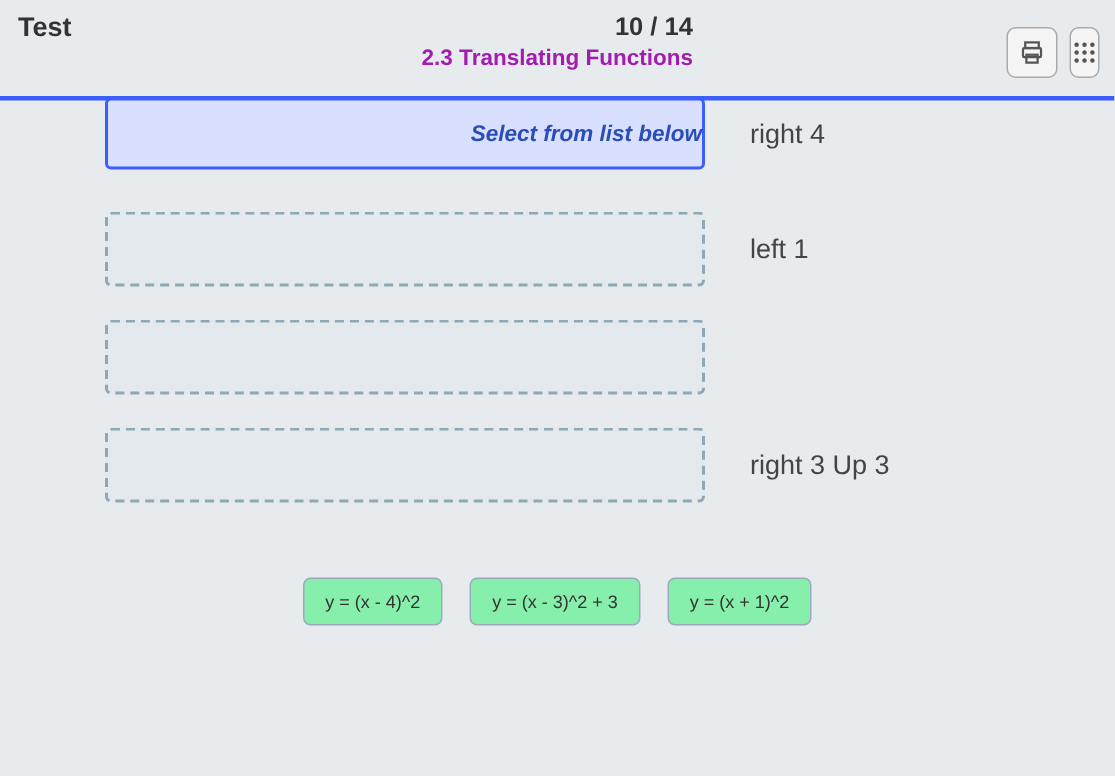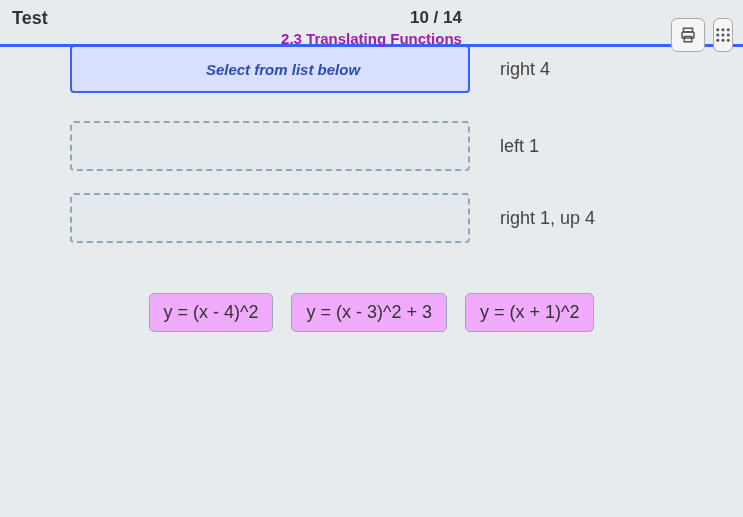--- a/index.html
+++ b/index.html
@@ -12,21 +12,21 @@
       background: #e8ebee;
       width: 743px;
       height: 517px;
       overflow: hidden;
     }
     .header {
       display: flex;
       align-items: flex-start;
       padding: 8px 12px 0 12px;
       position: relative;
-      height: 44px;
+      height: 64px;
     }
     .test-label {
       font-weight: bold;
       font-size: 18px;
       color: #333;
     }
     .center-info {
       position: absolute;
       left: 50%;
       transform: translateX(-50%);
@@ -80,21 +80,21 @@
       border: 2px dashed #8fa8b5;
       border-radius: 4px;
       background: rgba(220,230,235,0.3);
       margin-left: 50px;
     }
     .drop-slot.selected {
       border: 2px solid #3b5fff;
       background: #d8dfff;
       display: flex;
       align-items: center;
-      justify-content: center;
+      justify-content: flex-end;
       color: #2a4db8;
       font-style: italic;
       font-weight: bold;
       font-size: 15px;
       margin-top: -2px;
       height: 48px;
       padding-left: 26px;
     }
     .row-label {
       margin-left: 30px;
@@ -109,22 +109,22 @@
       display: flex;
       gap: 18px;
       justify-content: center;
       margin-top: 50px;
       padding: 0 30px;
     }
     .option-chip {
       border: 1px solid #9ab;
       border-radius: 5px;
       padding: 8px 14px;
-      background: #f0abfc;
-      font-size: 18px;
+      background: #86efac;
+      font-size: 12px;
       color: #333;
       cursor: pointer;
       white-space: nowrap;
     }
     .first-row {
       margin-bottom: 28px;
     }
   </style>
 </head>
 <body>
@@ -168,22 +168,25 @@
     <div class="row-label first">right 4</div>
   </div>
 
   <div class="row">
     <div class="drop-slot"></div>
     <div class="row-label">left 1</div>
   </div>
 
   <div class="row">
     <div class="drop-slot"></div>
-    <div class="row-label">right 1, up 4</div>
   </div>
 
+  <div class="row">
+    <div class="drop-slot"></div>
+    <div class="row-label">right 3 Up 3</div>
+  </div>
 
   <div class="options-row">
     <div class="option-chip">y = (x - 4)^2</div>
     <div class="option-chip">y = (x - 3)^2 + 3</div>
     <div class="option-chip">y = (x + 1)^2</div>
   </div>
 </div>
 
 </body></html>

